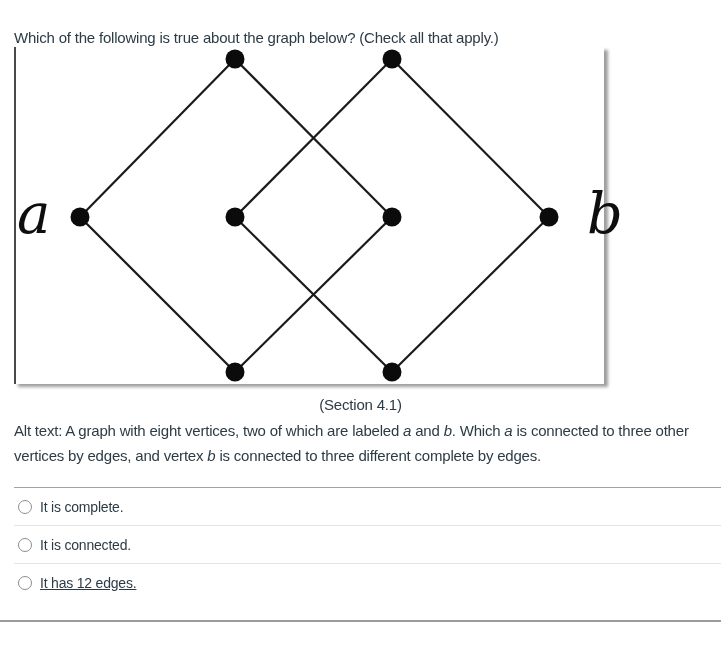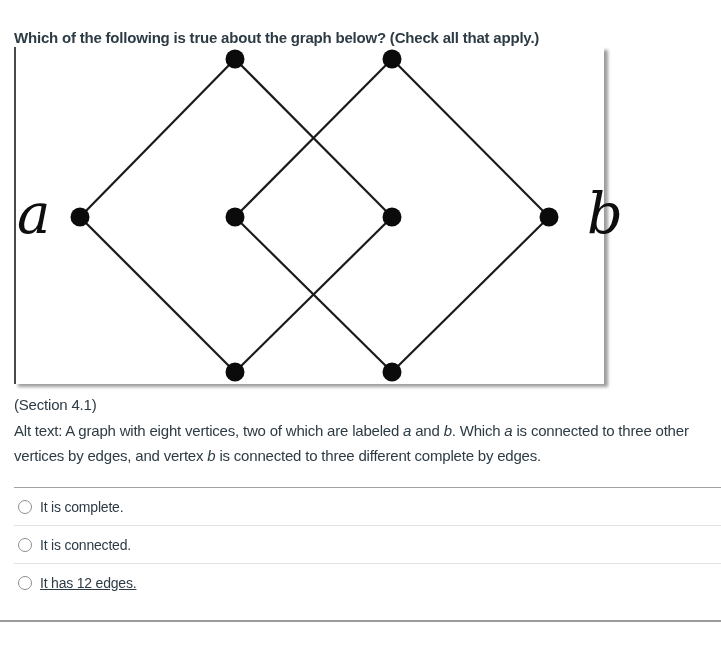--- a/index.html
+++ b/index.html
@@ -19,21 +19,21 @@
   .page {
     width: 721px;
     height: 661px;
     position: relative;
   }
   .question-title {
     margin: 0;
     padding: 29px 14px 0 14px;
     font-size: 15px;
     line-height: 18px;
-    font-weight: 700;
+    font-weight: 400;
   }
   .graph-figure {
     position: relative;
     margin-left: 14px;
     margin-top: 0;
     width: 590px;
     height: 337px;
     background: #ffffff;
     border-left: 2px solid #4a4a4a;
     box-shadow: 4px 3px 3px rgba(0,0,0,0.38);
@@ -45,20 +45,21 @@
   .vertex-label {
     font-family: "DejaVu Serif", serif;
     font-style: italic;
     font-size: 56px;
     fill: #0e0e0e;
   }
   .section-ref {
     margin: 11px 14px 0 14px;
     font-size: 15px;
     line-height: 19px;
+    text-align: center;
   }
   .alt-text {
     margin: 4px 14px 0 14px;
     width: 694px;
     font-size: 15px;
     line-height: 25px;
   }
   .alt-text i { font-style: italic; }
   .options {
     margin-left: 14px;

